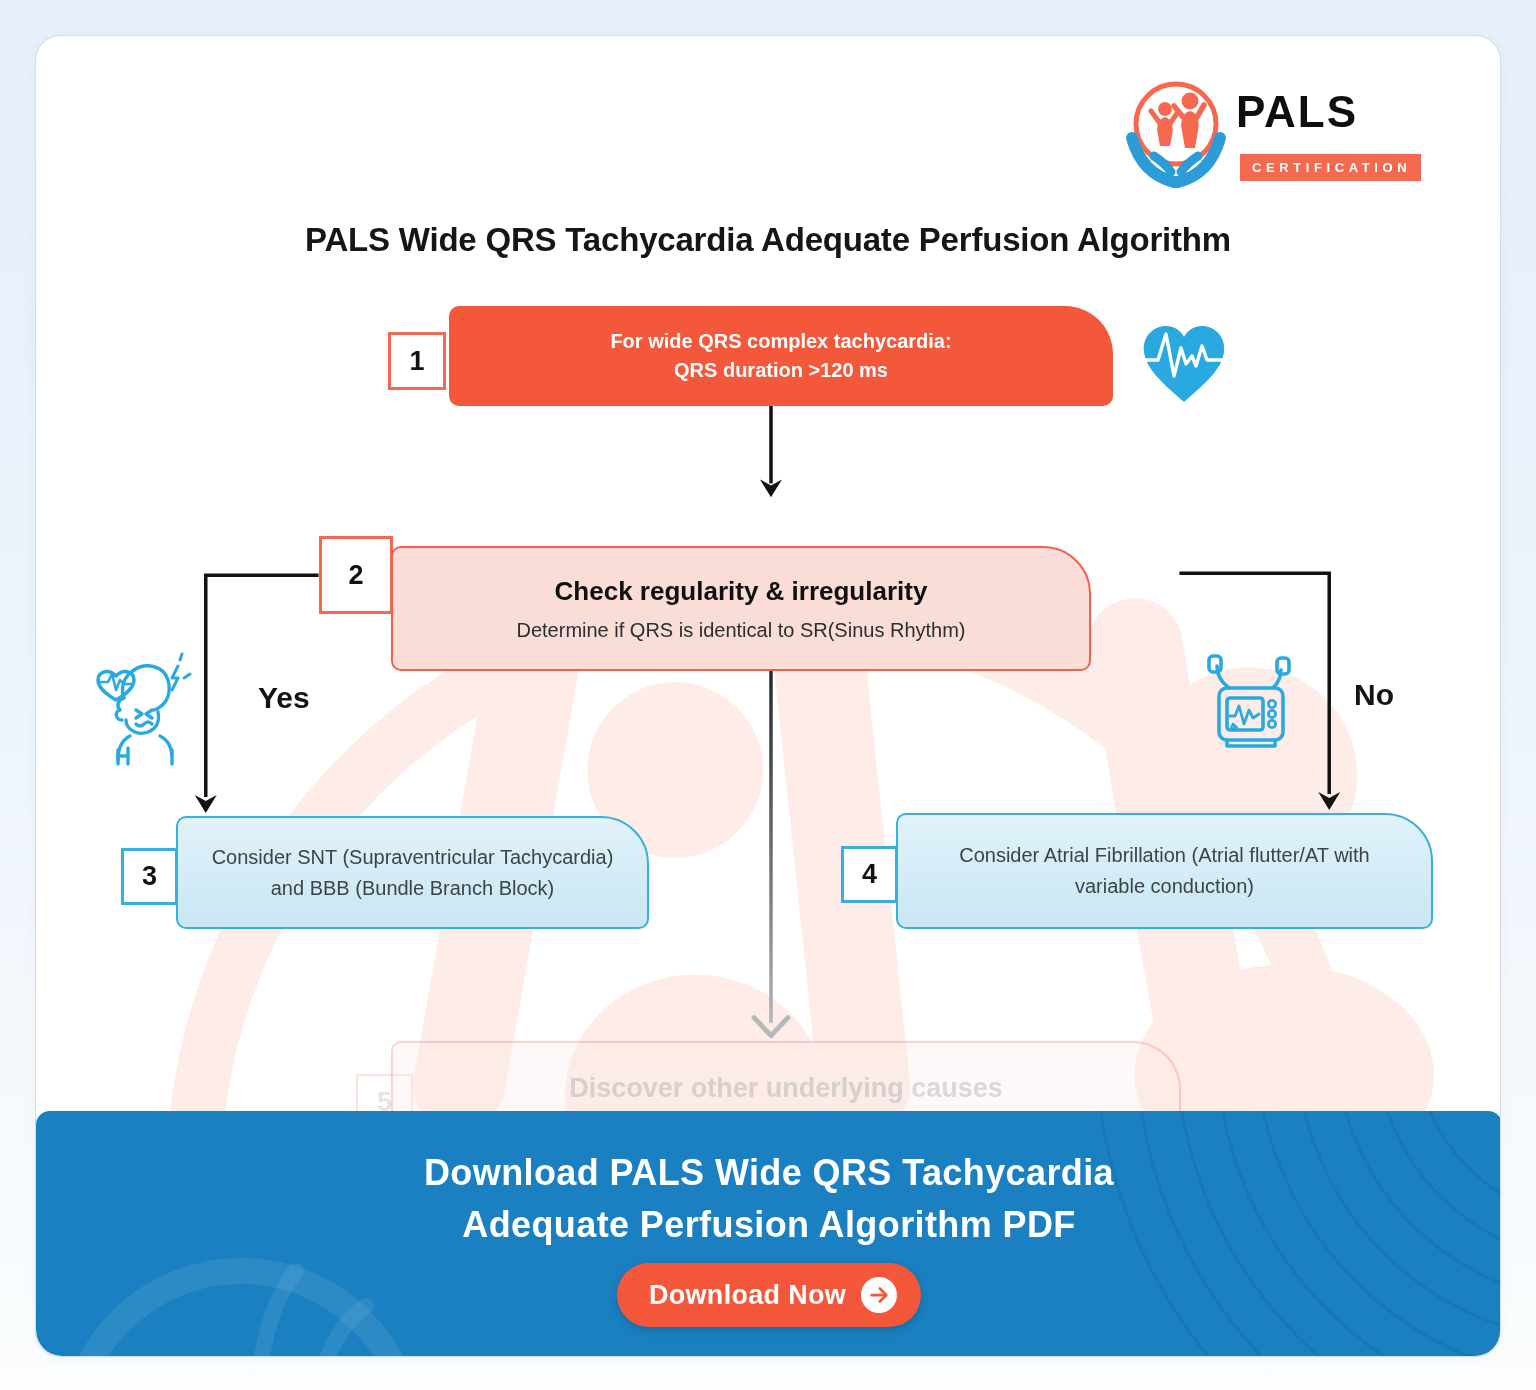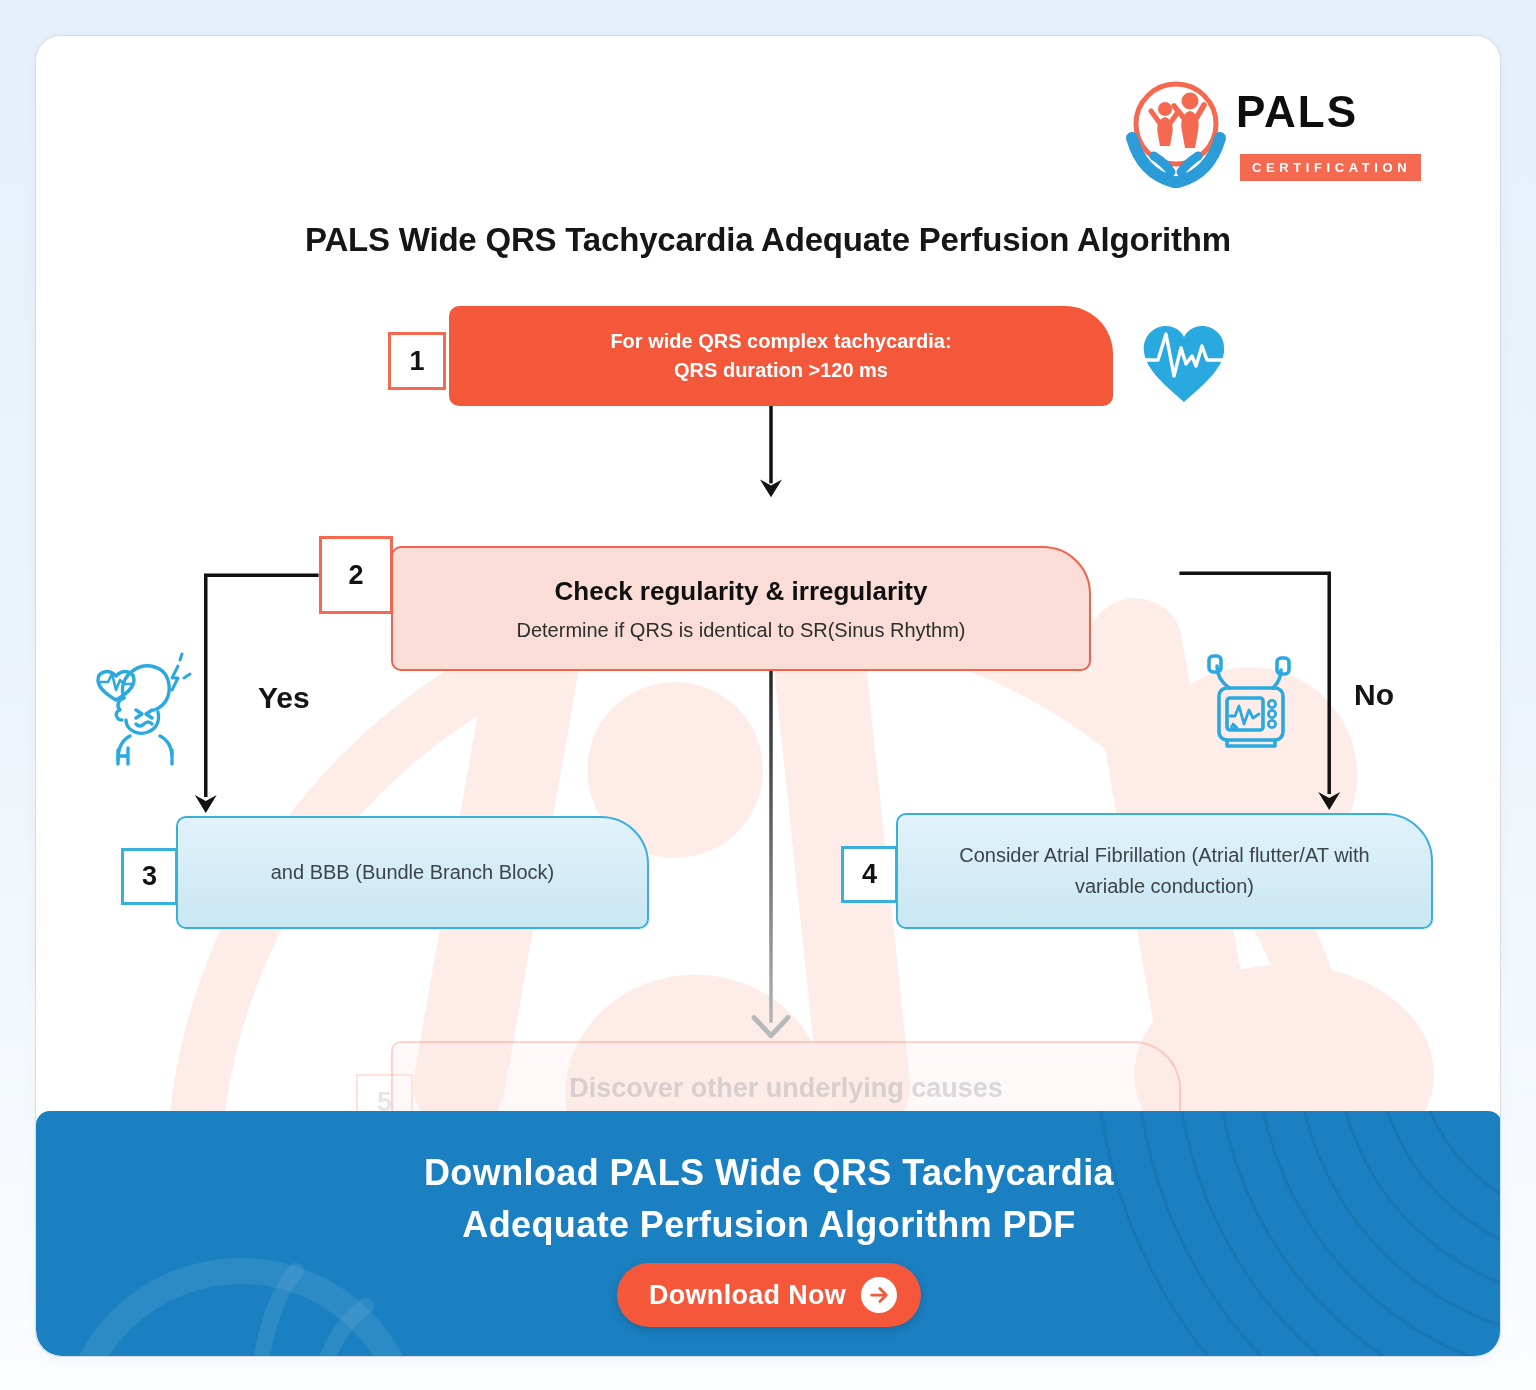--- a/index.html
+++ b/index.html
@@ -224,20 +224,21 @@
       <path d="M74,34 C80,28 82,22 82,16"></path>
       <rect x="10" y="2" width="12" height="16" rx="4"></rect>
       <rect x="78" y="4" width="12" height="16" rx="4"></rect>
       <path d="M34,70 L38,74" stroke-width="2.6"></path>
       <circle cx="34" cy="73" r="1.6" stroke-width="2.2"></circle>
     </svg>
   </span>
 
   <div class="badge badge-blue badge3">3</div>
   <div class="fbox boxblue box3">
+    <div class="nowrap">Consider SNT (Supraventricular Tachycardia)</div>
     <div class="nowrap">and BBB (Bundle Branch Block)</div>
   </div>
 
   <div class="badge badge-blue badge4">4</div>
   <div class="fbox boxblue box4">
     <div class="nowrap">Consider Atrial Fibrillation (Atrial flutter/AT with</div>
     <div class="nowrap">variable conduction)</div>
   </div>
 
   <div class="badge badge5">5</div>

